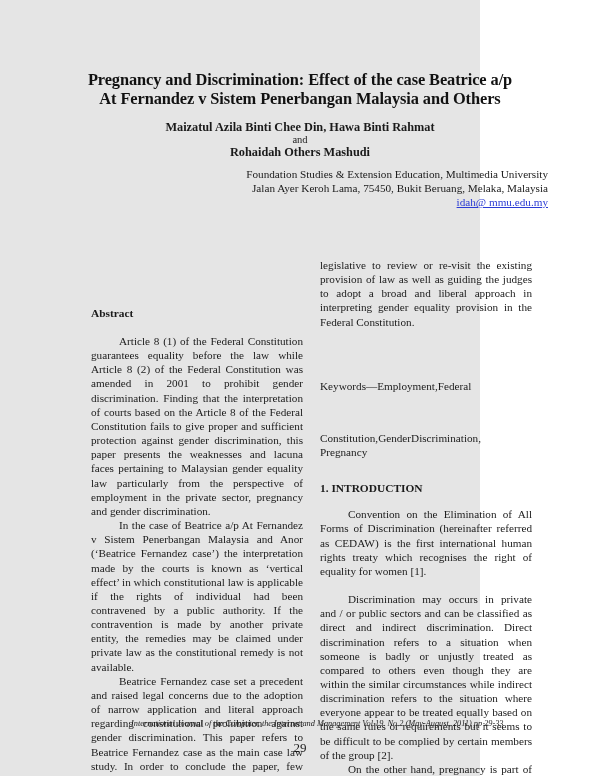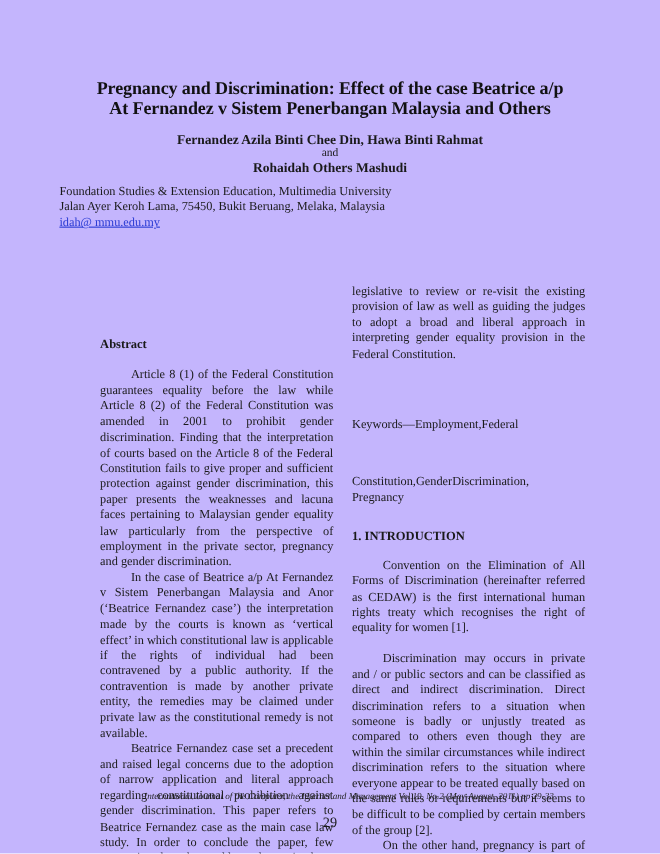--- a/index.html
+++ b/index.html
@@ -11,22 +11,22 @@
       width: 600px;
       height: 776px;
       position: relative;
       overflow: hidden;
       font-family: "Liberation Serif", "DejaVu Serif", serif;
       color: #1a1a1a;
     }
     .page {
       position: absolute;
       left: 0; top: 0;
-      width: 600px; height: 776px;
-      background: #c4b5fd;
+      width: 480px; height: 776px;
+      background: #e5e5e5;
     }
     .title {
       position: absolute;
       left: 60px; width: 480px;
       top: 70px;
       text-align: center;
       font-weight: bold;
       font-size: 16.4px;
       line-height: 19px;
       color: #111;
@@ -42,23 +42,23 @@
       font-weight: bold;
       font-size: 12.3px;
       line-height: 14px;
     }
     .authors .and {
       font-size: 10.5px;
       line-height: 11px;
     }
     .affil {
       position: absolute;
-      left: 54px; width: 480px;
+      left: 68px; width: 480px;
       top: 167px;
-      text-align: left;
+      text-align: right;
       font-size: 11.2px;
       line-height: 14.2px;
     }
     .affil a {
       color: #2a3bd4;
       text-decoration: underline;
     }
     .col {
       position: absolute;
       width: 212px;
@@ -109,21 +109,21 @@
 <body>
 
 <div class="page">
 
   <div class="title">
     <div>Pregnancy and Discrimination: Effect of the case Beatrice a/p</div>
     <div>At Fernandez v Sistem Penerbangan Malaysia and Others</div>
   </div>
 
   <div class="authors">
-    <div class="names">Fernandez Azila Binti Chee Din, Hawa Binti Rahmat</div>
+    <div class="names">Maizatul Azila Binti Chee Din, Hawa Binti Rahmat</div>
     <div class="and">and</div>
     <div class="names">Rohaidah Others Mashudi</div>
   </div>
 
   <div class="affil">
     <div>Foundation Studies &amp; Extension Education, Multimedia University</div>
     <div>Jalan Ayer Keroh Lama, 75450, Bukit Beruang, Melaka, Malaysia</div>
     <div>
       <a>idah@ mmu.edu.my</a>
     </div>

